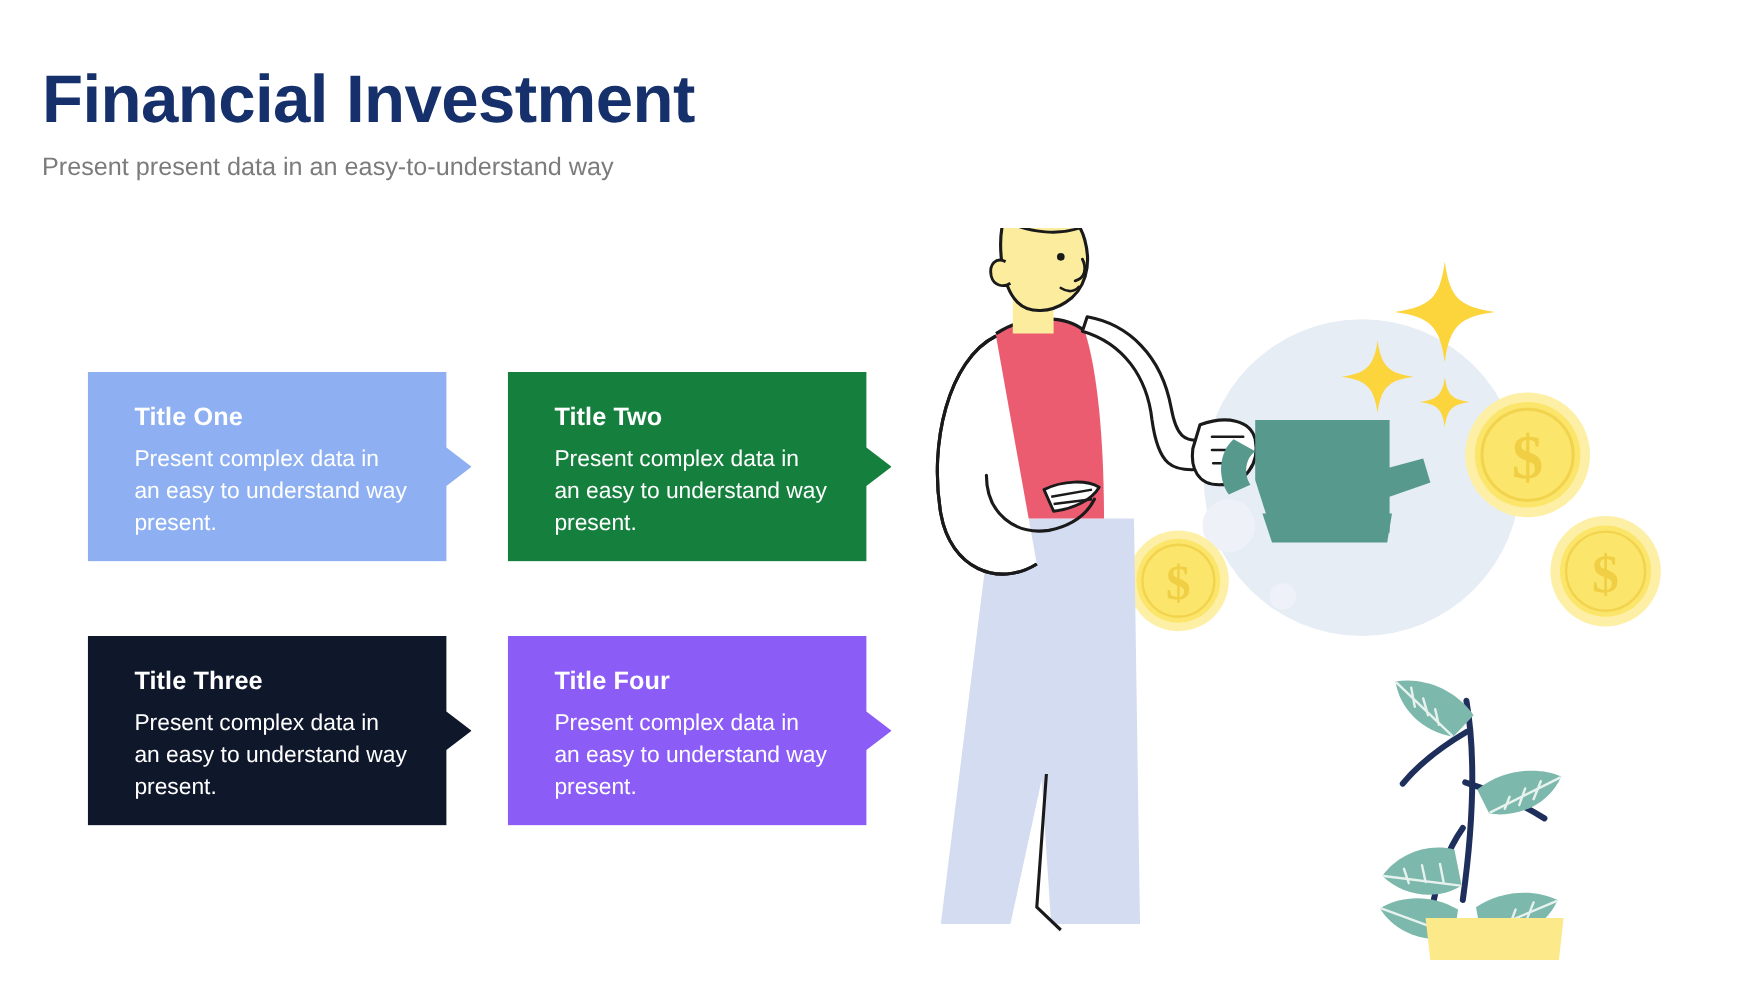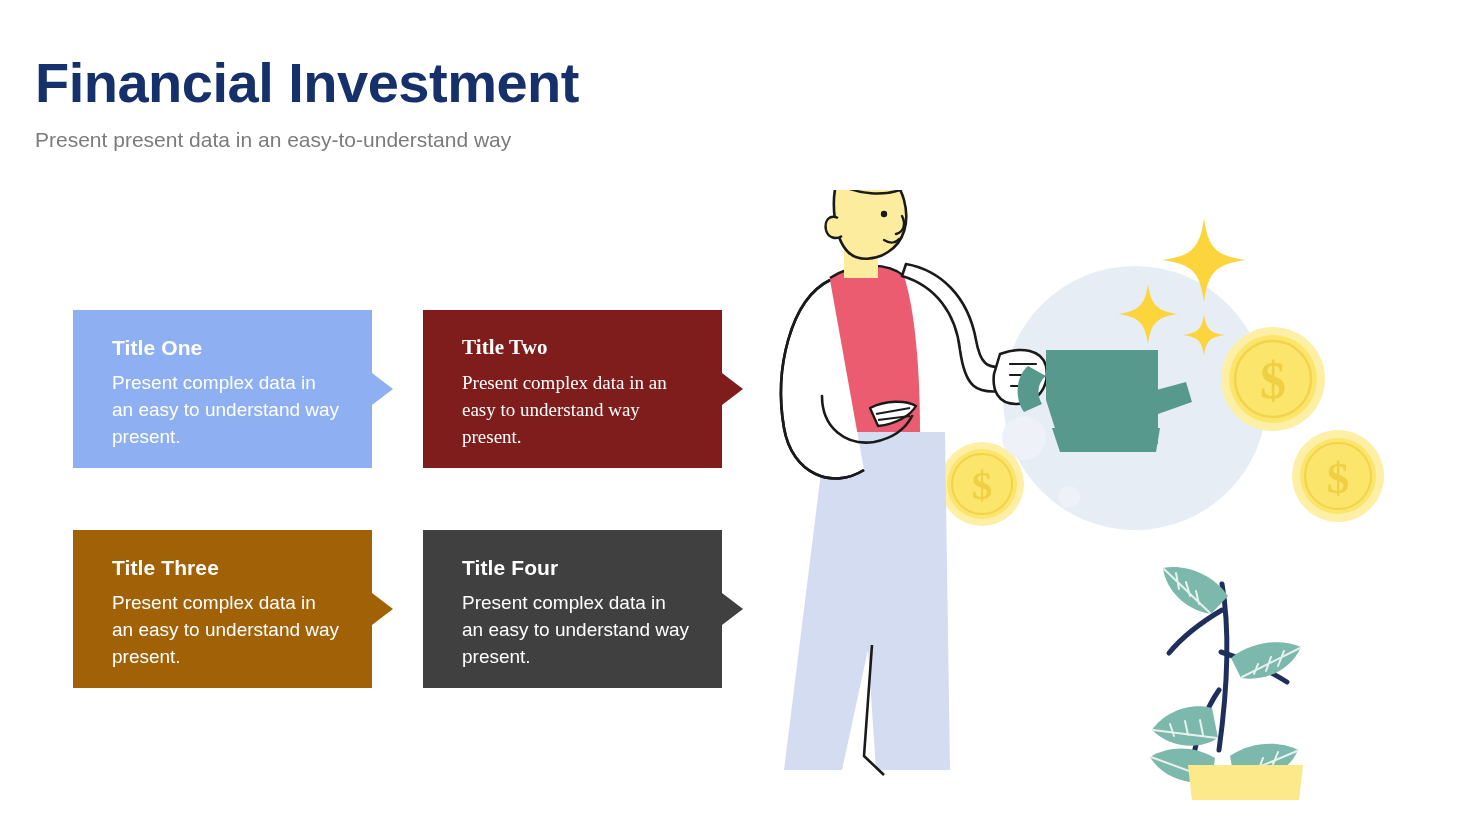--- a/index.html
+++ b/index.html
@@ -110,31 +110,31 @@
   <p id="page-subtitle" style="color: rgb(123, 123, 123);">Present present data in an easy-to-understand way</p>
 </div>
 
 <div id="cards">
 
   <div class="card pos-tl" style="background: rgb(142, 176, 242);">
     <h2 class="card-title">Title One</h2>
     <p class="card-body">Present complex data in an easy to understand way present.</p>
   </div>
 
-  <div class="card pos-tr" style="background: #7f1d1d; font-family: Liberation Serif, serif;">
+  <div class="card pos-tr" style="background: #15803d;">
     <h2 class="card-title">Title Two</h2>
     <p class="card-body">Present complex data in an easy to understand way present.</p>
   </div>
 
-  <div class="card pos-bl" style="background: #a16207;">
+  <div class="card pos-bl" style="background: #0f172a;">
     <h2 class="card-title">Title Three</h2>
     <p class="card-body">Present complex data in an easy to understand way present.</p>
   </div>
 
-  <div class="card pos-br" style="background: #404040;">
+  <div class="card pos-br" style="background: #8b5cf6;">
     <h2 class="card-title">Title Four</h2>
     <p class="card-body">Present complex data in an easy to understand way present.</p>
   </div>
 
 </div>
 
 <div id="illustration">
   <svg viewBox="0 0 680 610" xmlns="http://www.w3.org/2000/svg">
 
     <circle cx="375" cy="208" r="132" fill="#e7edf5"></circle>

